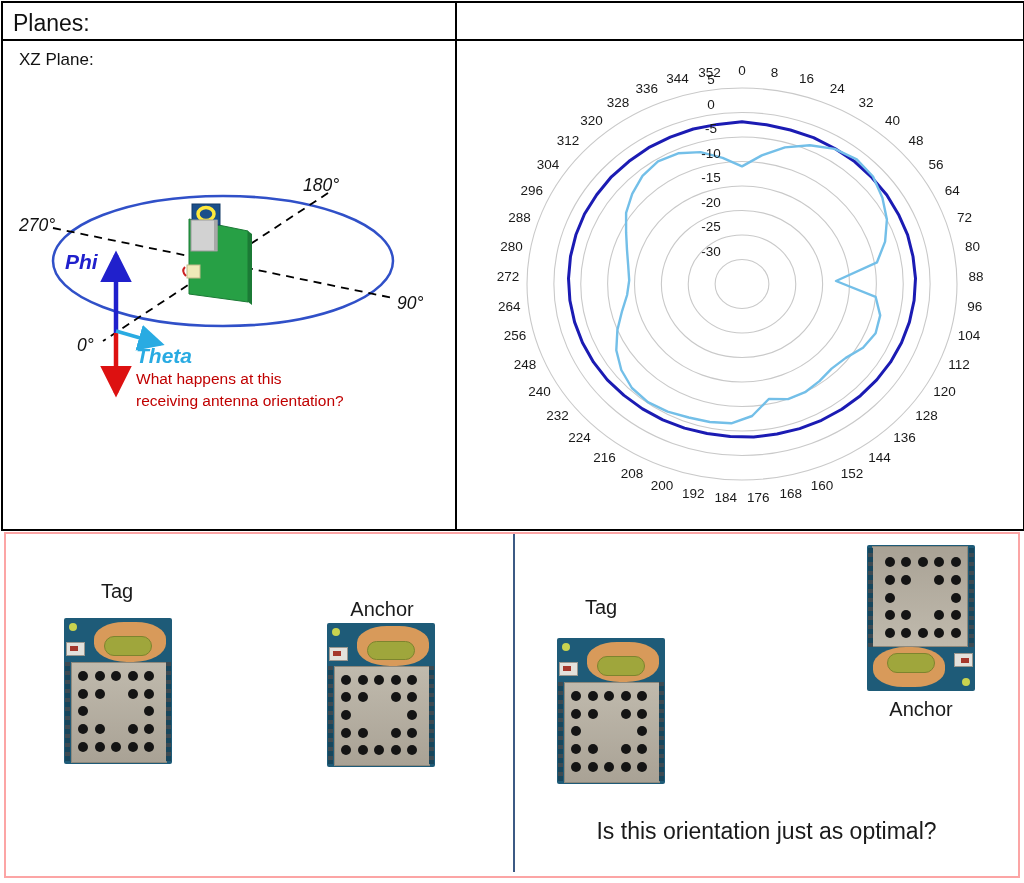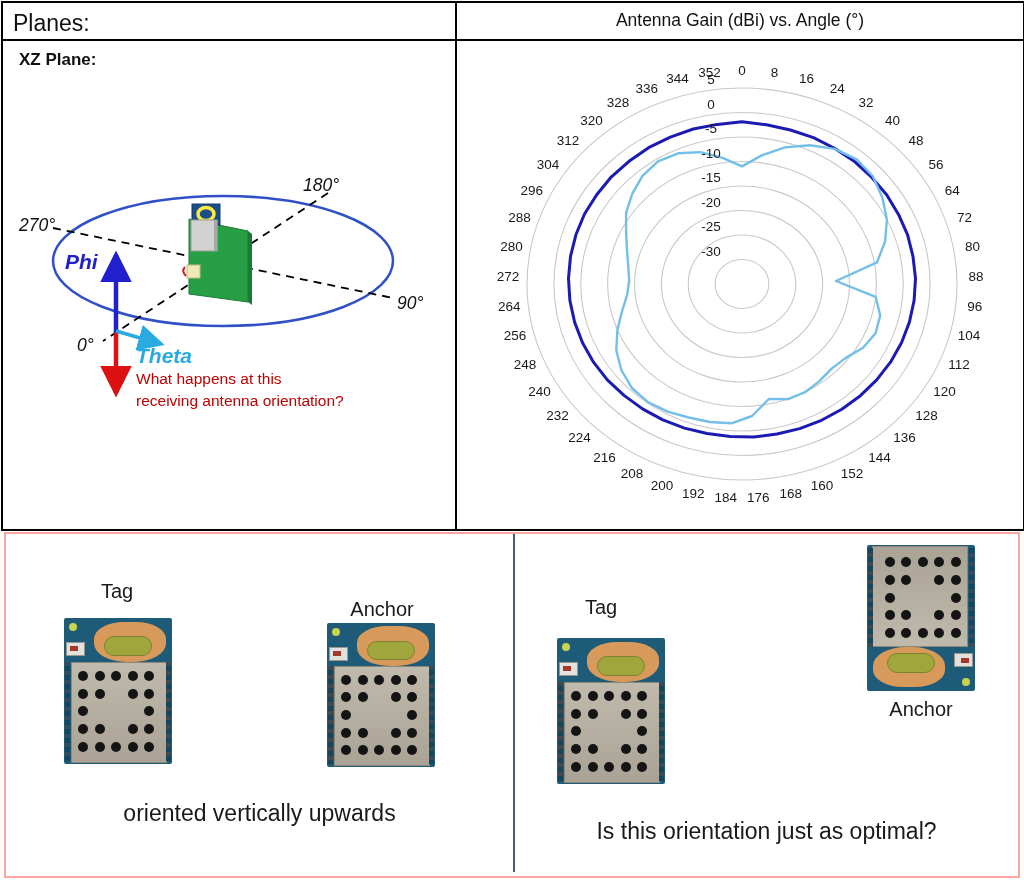--- a/index.html
+++ b/index.html
@@ -4,21 +4,21 @@
 <style>
   html,body{margin:0;padding:0;background:#fff;}
   body{width:1024px;height:883px;position:relative;font-family:"Liberation Sans",sans-serif;color:#111;overflow:hidden;}
   .abs{position:absolute;}
   
   #top-table{left:1px;top:1px;width:1020px;height:526px;border:2px solid #000;}
   #col-divider{left:452px;top:0;width:2px;height:526px;background:#000;}
   #header-row-border{left:0;top:36px;width:1020px;height:2px;background:#000;}
   #planes-cell{left:10px;top:7px;font-size:23px;}
   #chart-title{left:454px;top:7px;width:566px;text-align:center;font-size:17.5px;}
-  #xz-cell{left:16px;top:47px;font-size:17px;font-weight:bold;}
+  #xz-cell{left:16px;top:47px;font-size:17px;}
   #diagram-svg{left:0;top:38px;}
   #polar-wrap{left:454px;top:38px;width:566px;height:488px;}
   
   #bottom-box{left:4px;top:532px;width:1012px;height:342px;border:2px solid #fca5a5;}
   #panel-divider{left:507px;top:0;width:2px;height:338px;background:#3c5a84;}
   .mod-label{font-size:20px;color:#1a1a1a;text-align:center;}
   .caption{font-size:23px;color:#1a1a1a;text-align:center;line-height:31px;}
   
   .module{position:absolute;}
   .module .pcb{position:absolute;inset:0;background:#1e5b78;border-radius:2px;}
@@ -32,21 +32,20 @@
   .module .pins{position:absolute;width:5px;background:repeating-linear-gradient(180deg,#3d4a52 0 4px,#17465c 4px 9px);}
   svg text{font-family:"Liberation Sans",sans-serif;}
 </style>
 </head>
 <body>
 
 <div id="top-table" class="abs">
   <div id="col-divider" class="abs"></div>
   <div id="header-row-border" class="abs"></div>
   <div id="planes-cell" class="abs">Planes:</div>
-  <div id="chart-title" class="abs">Antenna Gain (dBi) vs. Angle (°)</div>
   <div id="xz-cell" class="abs">XZ Plane:</div>
 
   <svg id="diagram-svg" class="abs" width="450" height="486">
     <defs>
       <marker id="ah-blue" markerWidth="9" markerHeight="9" refX="6" refY="3.5" orient="auto">
           <path d="M0,0 L7,3.5 L0,7 Z" fill="#2020cc"></path>
         </marker>
       <marker id="ah-red" markerWidth="9" markerHeight="9" refX="6" refY="3.5" orient="auto">
           <path d="M0,0 L7,3.5 L0,7 Z" fill="#dd1111"></path>
         </marker>
@@ -217,21 +216,20 @@
       <div class="hole" style="left: 30.67px; top: 104.704px; width: 10px; height: 10px;"></div>
       <div class="hole" style="left: 63.57px; top: 104.704px; width: 10px; height: 10px;"></div>
       <div class="hole" style="left: 80.02px; top: 104.704px; width: 10px; height: 10px;"></div>
       <div class="hole" style="left: 14.22px; top: 122.308px; width: 10px; height: 10px;"></div>
       <div class="hole" style="left: 30.67px; top: 122.308px; width: 10px; height: 10px;"></div>
       <div class="hole" style="left: 47.12px; top: 122.308px; width: 10px; height: 10px;"></div>
       <div class="hole" style="left: 63.57px; top: 122.308px; width: 10px; height: 10px;"></div>
       <div class="hole" style="left: 80.02px; top: 122.308px; width: 10px; height: 10px;"></div>
     </div>
   <div class="abs caption" style="left:0;top:264px;width:507px;">
-    <div>oriented vertically upwards</div>
   </div>
 
   <div class="abs mod-label" style="left:540px;top:62px;width:110px;">Tag</div>
   <div class="module" style="left:551px;top:104px;width:108px;height:146px;">
       <div class="pcb"></div>
       <div class="dot"></div>
       <div class="comp" style="top: 24.09px;">
         <i></i>
       </div>
       <div class="antenna" style="left: 30.24px; top: 3.504px; width: 71.28px; height: 40.296px;">

